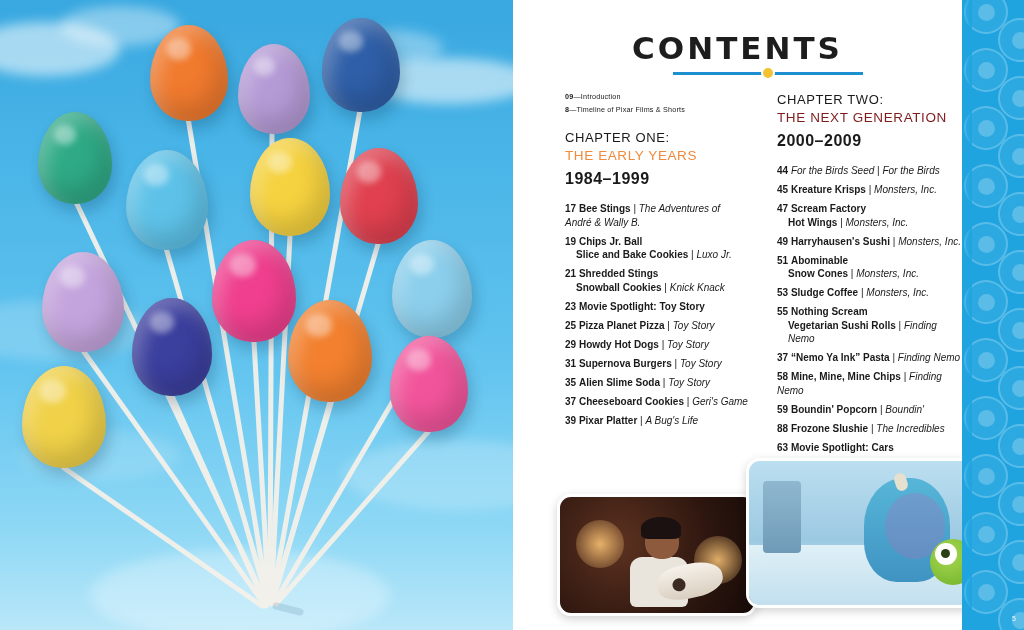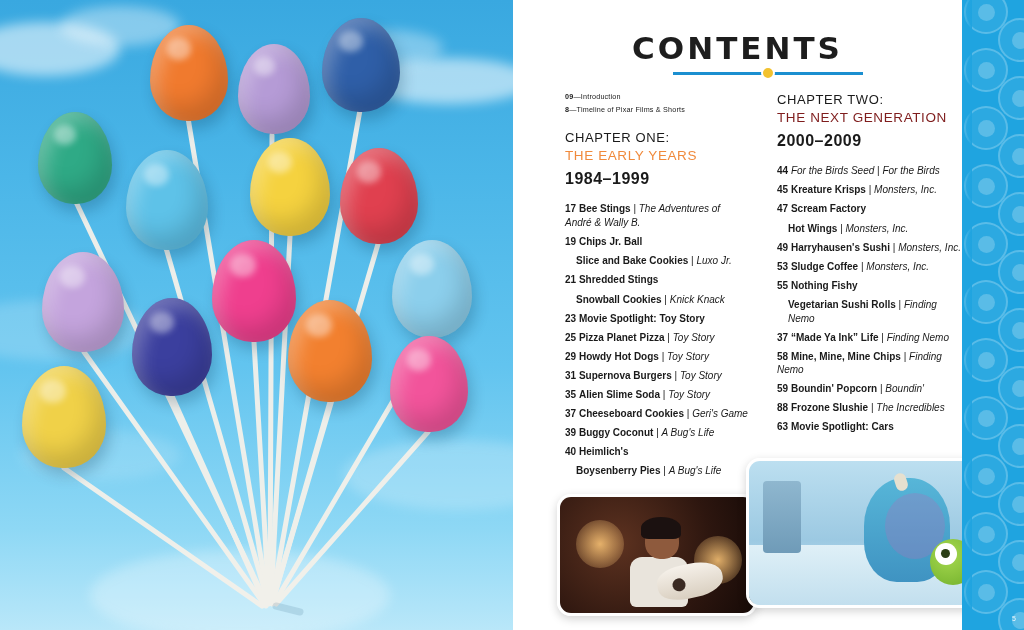--- a/index.html
+++ b/index.html
@@ -144,21 +144,21 @@
   }
   .chapter-years.blue .hl { background: #8fd7ef; }
 
   .entries { margin-top: 14px; }
   .entry {
     font-size: 10px; line-height: 1.35; color: #1a1a1a; margin-bottom: 5.5px;
   }
   .entry .num { font-weight: bold; }
   .entry .ttl { font-weight: bold; }
   .entry .film { font-style: italic; font-weight: normal; }
-  .entry .sub { display: block; padding-left: 11px; font-weight: bold; margin-top: 6px; }
+  .entry .sub { display: block; padding-left: 11px; font-weight: bold; }
   .entry .sep { font-weight: normal; }
 
   
   .photo {
     position: absolute;
     border: 3px solid #ffffff;
     border-radius: 14px;
     overflow: hidden;
     box-shadow: 0 3px 10px rgba(0,0,0,0.18);
   }
@@ -294,40 +294,40 @@
         <div class="entries" id="entries-0">
             <div class="entry"><span class="num">17</span> <span class="ttl">Bee Stings</span> <span class="sep">|</span> <span class="film">The Adventures of André &amp; Wally B.</span></div>
             <div class="entry"><span class="num">19</span> <span class="ttl">Chips Jr. Ball</span><span class="sub">Slice and Bake Cookies <span class="sep">|</span> <span class="film">Luxo Jr.</span></span></div>
             <div class="entry"><span class="num">21</span> <span class="ttl">Shredded Stings</span><span class="sub">Snowball Cookies <span class="sep">|</span> <span class="film">Knick Knack</span></span></div>
             <div class="entry"><span class="num">23</span> <span class="ttl">Movie Spotlight: Toy Story</span></div>
             <div class="entry"><span class="num">25</span> <span class="ttl">Pizza Planet Pizza</span> <span class="sep">|</span> <span class="film">Toy Story</span></div>
             <div class="entry"><span class="num">29</span> <span class="ttl">Howdy Hot Dogs</span> <span class="sep">|</span> <span class="film">Toy Story</span></div>
             <div class="entry"><span class="num">31</span> <span class="ttl">Supernova Burgers</span> <span class="sep">|</span> <span class="film">Toy Story</span></div>
             <div class="entry"><span class="num">35</span> <span class="ttl">Alien Slime Soda</span> <span class="sep">|</span> <span class="film">Toy Story</span></div>
             <div class="entry"><span class="num">37</span> <span class="ttl">Cheeseboard Cookies</span> <span class="sep">|</span> <span class="film">Geri's Game</span></div>
-            <div class="entry"><span class="num">39</span> <span class="ttl">Buggy Coconut</span> <span class="sep">|</span> <span class="film">A Bug's Life</span></div>
-            <div class="entry"><span class="num">40</span> <span class="ttl">Heimlich's</span><span class="sub">Boysenberry Pies <span class="sep">|</span> <span class="film">A Bug's Life</span></span></div>
+            <div class="entry"><span class="num">39</span> <span class="ttl">Pixar Platter</span> <span class="sep">|</span> <span class="film">A Bug's Life</span></div>
           </div>
       </div>
 
       <div class="col">
         <div class="chapter-kicker" style="margin-top:0">CHAPTER TWO:</div>
         <div class="chapter-name teal" style="color: #7f1d1d;">THE NEXT GENERATION</div>
         <div class="chapter-years blue">
           <span class="hl" style="background: rgb(143, 215, 239);"></span>
           <span>2000–2009</span>
         </div>
         <div class="entries" id="entries-1">
             <div class="entry"><span class="num">44</span> <span class="ttl film">For the Birds Seed</span> <span class="sep">|</span> <span class="film">For the Birds</span></div>
             <div class="entry"><span class="num">45</span> <span class="ttl">Kreature Krisps</span> <span class="sep">|</span> <span class="film">Monsters, Inc.</span></div>
             <div class="entry"><span class="num">47</span> <span class="ttl">Scream Factory</span><span class="sub">Hot Wings <span class="sep">|</span> <span class="film">Monsters, Inc.</span></span></div>
             <div class="entry"><span class="num">49</span> <span class="ttl">Harryhausen's Sushi</span> <span class="sep">|</span> <span class="film">Monsters, Inc.</span></div>
+            <div class="entry"><span class="num">51</span> <span class="ttl">Abominable</span><span class="sub">Snow Cones <span class="sep">|</span> <span class="film">Monsters, Inc.</span></span></div>
             <div class="entry"><span class="num">53</span> <span class="ttl">Sludge Coffee</span> <span class="sep">|</span> <span class="film">Monsters, Inc.</span></div>
-            <div class="entry"><span class="num">55</span> <span class="ttl">Nothing Fishy</span><span class="sub">Vegetarian Sushi Rolls <span class="sep">|</span> <span class="film">Finding Nemo</span></span></div>
-            <div class="entry"><span class="num">37</span> <span class="ttl">“Made Ya Ink” Life</span> <span class="sep">|</span> <span class="film">Finding Nemo</span></div>
+            <div class="entry"><span class="num">55</span> <span class="ttl">Nothing Scream</span><span class="sub">Vegetarian Sushi Rolls <span class="sep">|</span> <span class="film">Finding Nemo</span></span></div>
+            <div class="entry"><span class="num">37</span> <span class="ttl">“Nemo Ya Ink” Pasta</span> <span class="sep">|</span> <span class="film">Finding Nemo</span></div>
             <div class="entry"><span class="num">58</span> <span class="ttl">Mine, Mine, Mine Chips</span> <span class="sep">|</span> <span class="film">Finding Nemo</span></div>
             <div class="entry"><span class="num">59</span> <span class="ttl">Boundin' Popcorn</span> <span class="sep">|</span> <span class="film">Boundin'</span></div>
             <div class="entry"><span class="num">88</span> <span class="ttl">Frozone Slushie</span> <span class="sep">|</span> <span class="film">The Incredibles</span></div>
             <div class="entry"><span class="num">63</span> <span class="ttl">Movie Spotlight: Cars</span></div>
           </div>
       </div>
     </div>
 
     <div class="photo photo-coco">
       <div class="coco-bg"></div>

